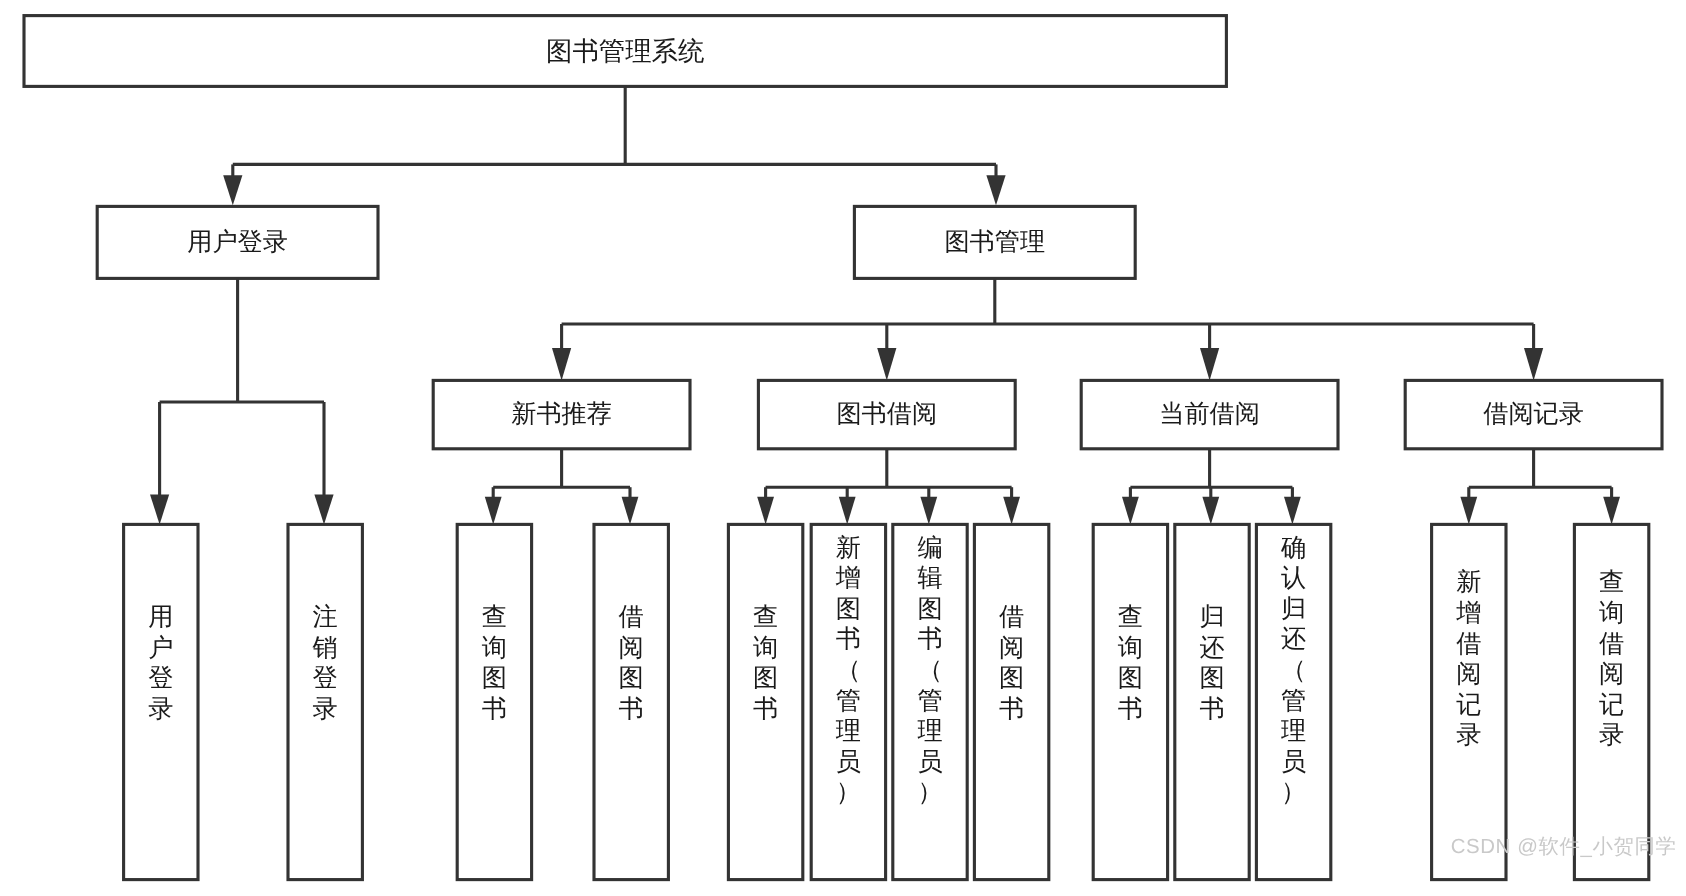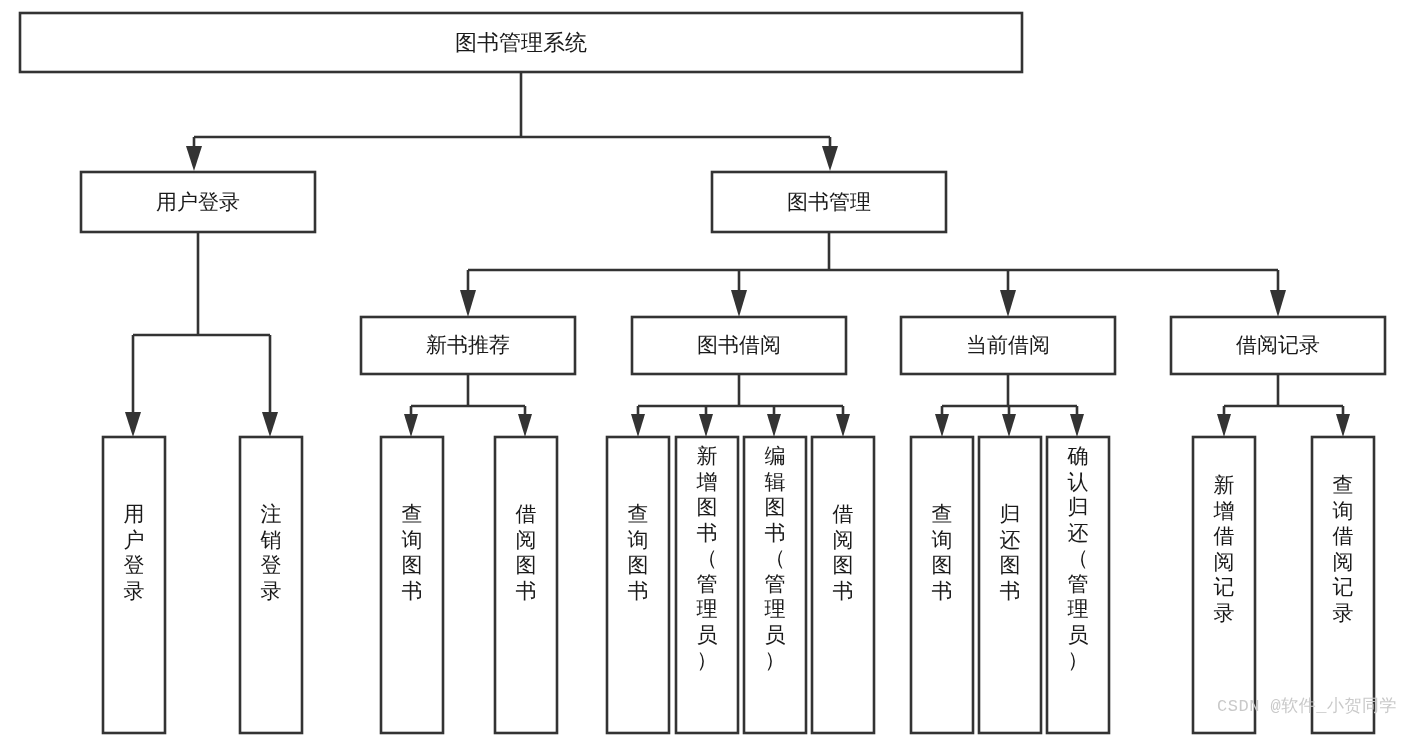--- a/index.html
+++ b/index.html
@@ -47,21 +47,21 @@
     fill: none;
     stroke-linecap: butt;
   }
   .arrow-head { fill: #333333; }
   .watermark {
     position: absolute;
     right: 8px;
     bottom: 6px;
     color: #c9c9c9;
     font-size: 17px;
-    font-family: Liberation Mono, monospace;
+    font-family: Liberation Sans, sans-serif;
     letter-spacing: 0.5px;
     white-space: nowrap;
     pointer-events: none;
   }
 </style>
 </head>
 <body>
 
 <div id="diagram-root">
   <svg class="flow" width="1405" height="747" viewBox="0 0 1405 747" xmlns="http://www.w3.org/2000/svg">

